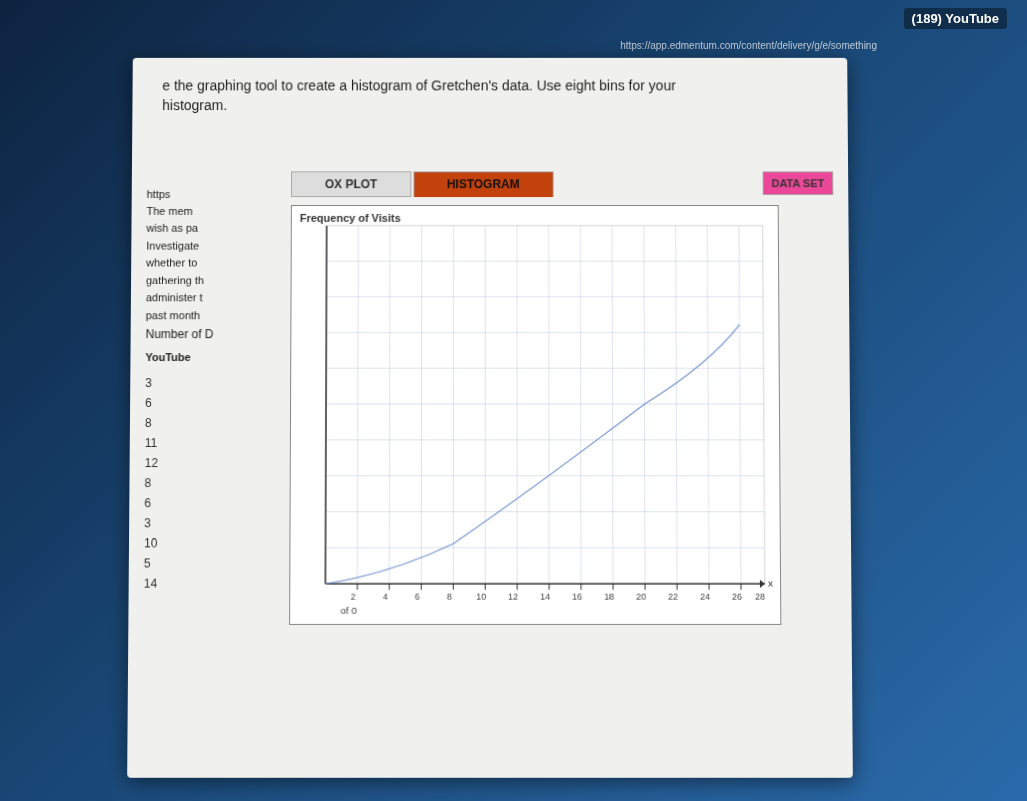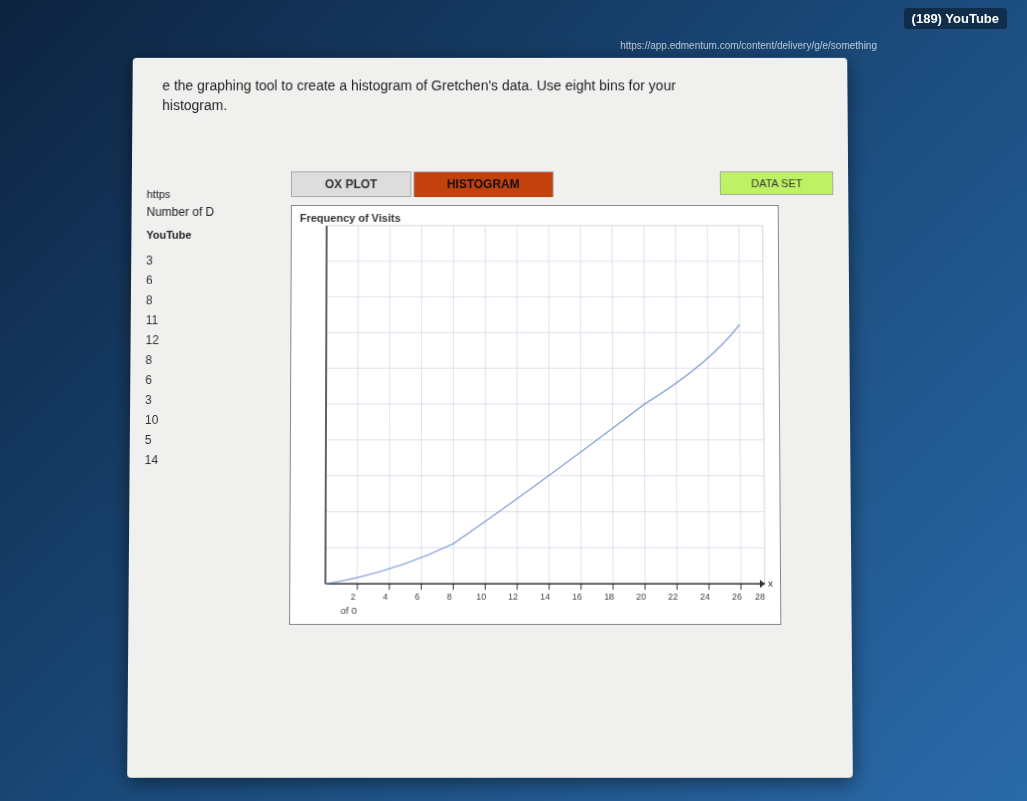--- a/index.html
+++ b/index.html
@@ -139,27 +139,27 @@
       background: #c2410c;
       border-bottom: none;
       color: #111;
     }
 
     
     .data-set-btn {
       position: absolute;
       top: 0;
       right: 0;
-      padding: 5px 30px;
+      padding: 5px 8px;
       font-size: 11px;
-      background: #bef264;
+      background: #ec4899;
       border: 1px solid #aaa;
       cursor: pointer;
       color: #333;
-      font-weight: normal;
+      font-weight: bold;
     }
 
     
     .graph-container {
       position: relative;
       background: white;
       border: 1px solid #888;
       width: 490px;
       height: 420px;
       margin-top: 0;
@@ -205,20 +205,23 @@
 
 <div class="document">
 
   <div class="doc-header">
     <div class="title-line">e the graphing tool to create a histogram of Gretchen's data. Use eight bins for your</div>
     <div class="title-line">histogram.</div>
   </div>
 
   <div class="left-sidebar">
     <div>https</div>
+    <div style="font-size:11px; line-height:1.6; color:#222;">
+      The mem<br>wish as pa<br>Investigate<br>whether to<br>gathering th<br>administer t<br>past month
+    </div>
 
     <div class="section-title">Number of D</div>
 
     <div class="name-label">YouTube</div>
     <div class="data-values">
       <span class="data-value">3</span>
       <span class="data-value">6</span>
       <span class="data-value">8</span>
       <span class="data-value">11</span>
       <span class="data-value">12</span>

